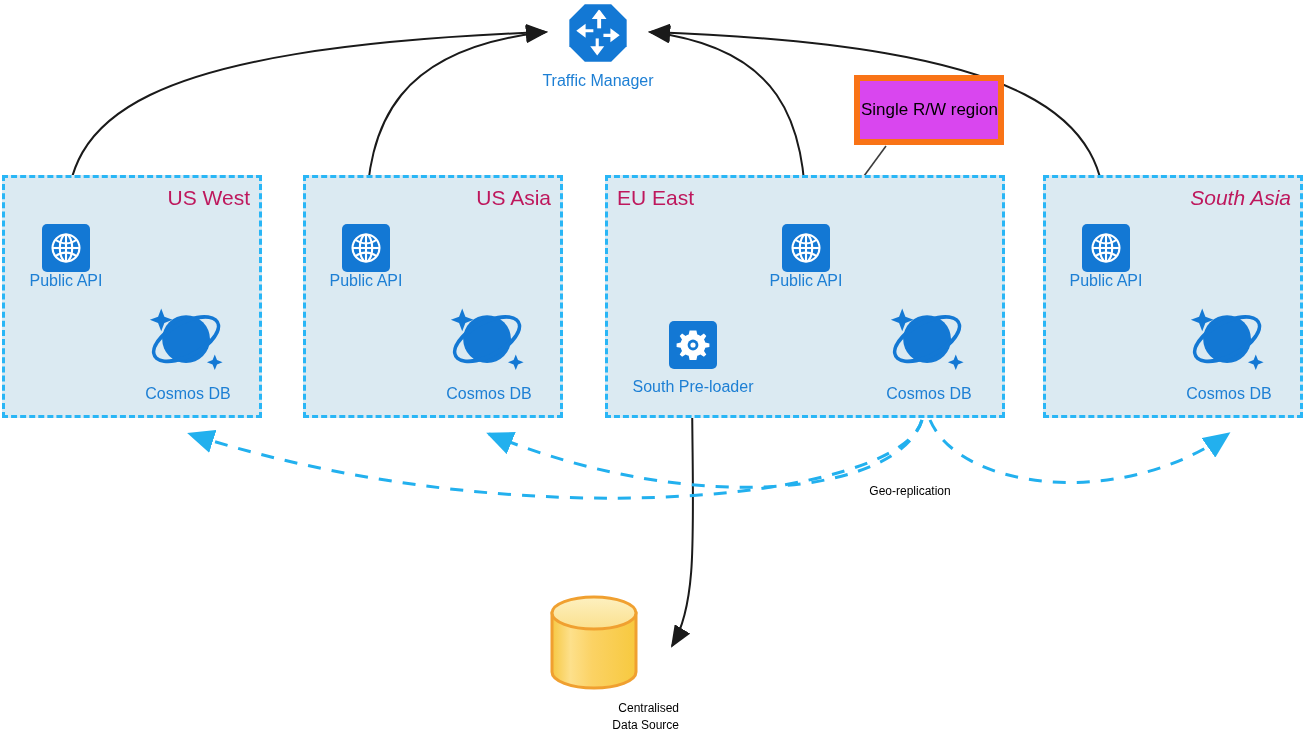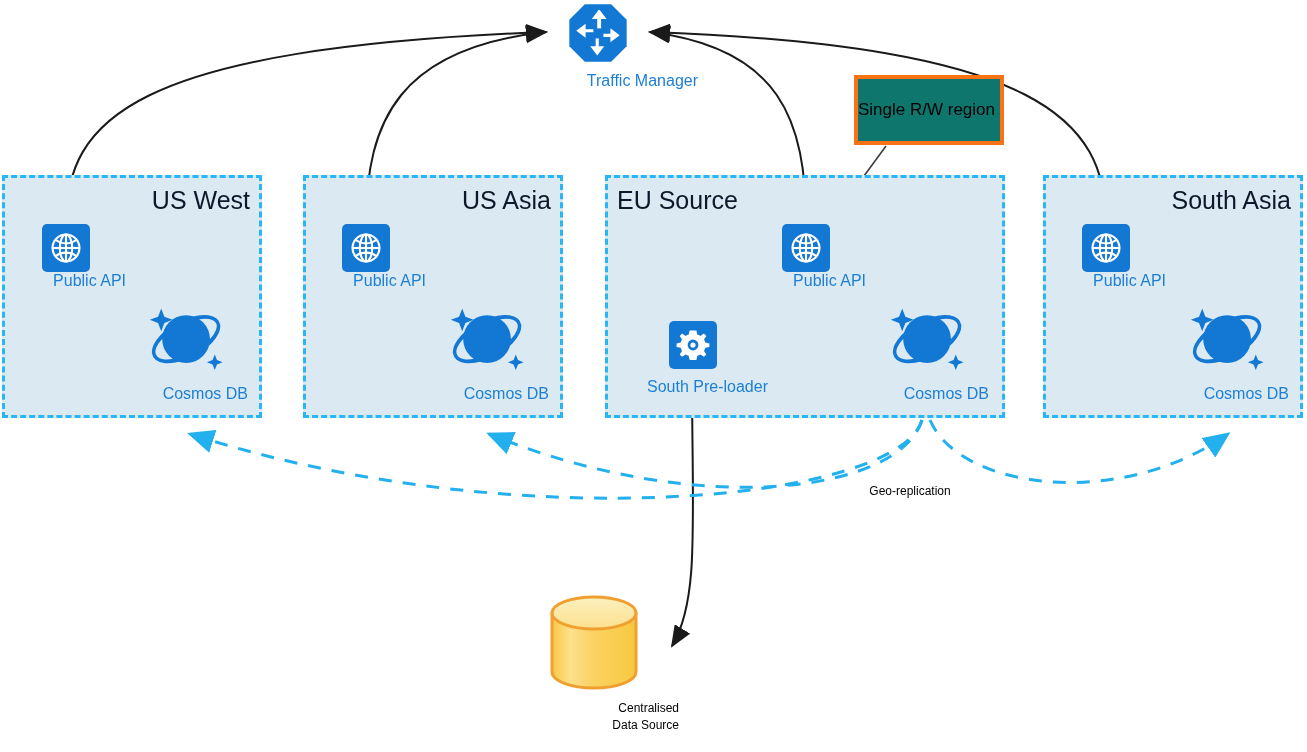--- a/index.html
+++ b/index.html
@@ -3,44 +3,44 @@
 <meta charset="utf-8">
 <style>
   html,body{margin:0;padding:0;background:#ffffff;}
   body{width:1307px;height:752px;position:relative;overflow:hidden;
        font-family:"Liberation Sans", sans-serif;}
   #stage{position:absolute;left:0;top:0;width:1307px;height:752px;}
   .svg-layer{position:absolute;left:0;top:0;width:1307px;height:752px;}
   #edges{z-index:1;}
   #nodes{z-index:3;}
   .lbl{position:absolute;z-index:4;white-space:pre;line-height:1.15;}
-  .region-title{color:#0f172a;font-size:25px;}
-  .node-label{color:#1d7fd4;font-size:16px;text-align:right;}
+  .region-title{color:#be185d;font-size:21px;}
+  .node-label{color:#1d7fd4;font-size:16px;text-align:center;}
   .black-label{color:#000000;font-size:12px;text-align:center;}
   .callout-text{color:#000000;font-size:17px;text-align:center;line-height:1.35;}
   .region-box{position:absolute;z-index:2;background:#dbeaf2;
               border:3px dashed #29b6f6;box-sizing:border-box;}
-  .callout-box{position:absolute;z-index:2;background:#0f766e;
-               border:4px solid #f97316;box-sizing:border-box;
-               display:flex;align-items:center;justify-content:flex-start;}
+  .callout-box{position:absolute;z-index:2;background:#d946ef;
+               border:6px solid #f97316;box-sizing:border-box;
+               display:flex;align-items:center;justify-content:flex-end;}
 </style>
 </head>
 <body>
 
 <div id="stage">
 
   <div class="region-box" style="left:2px;top:175px;width:260px;height:243px;"></div>
   <div class="region-box" style="left:303px;top:175px;width:260px;height:243px;"></div>
   <div class="region-box" style="left:605px;top:175px;width:400px;height:243px;"></div>
   <div class="region-box" style="left:1043px;top:175px;width:260px;height:243px;"></div>
 
   <div class="lbl region-title" style="left:2px;top:186px;width:248px;text-align:right;">US West</div>
   <div class="lbl region-title" style="left:303px;top:186px;width:248px;text-align:right;">US Asia</div>
-  <div class="lbl region-title" style="left:617px;top:186px;width:200px;text-align:left;">EU Source</div>
-  <div class="lbl region-title" style="left:1043px;top:186px;width:248px;text-align:right;">South Asia</div>
+  <div class="lbl region-title" style="left:617px;top:186px;width:200px;text-align:left;">EU East</div>
+  <div class="lbl region-title" style="left:1043px;top:186px;width:248px;text-align:right;font-style:italic;">South Asia</div>
 
   <div class="callout-box" style="left:854px;top:75px;width:150px;height:70px;">
     <span class="callout-text">Single R/W
 region</span>
   </div>
 
   <svg class="svg-layer" id="edges" viewBox="0 0 1307 752">
     <defs>
       <marker id="ahBlack" markerWidth="11" markerHeight="9" refX="10" refY="4.5" orient="auto">
         <path d="M0,0 L11,4.5 L0,9 Z" fill="#1a1a1a"></path>

